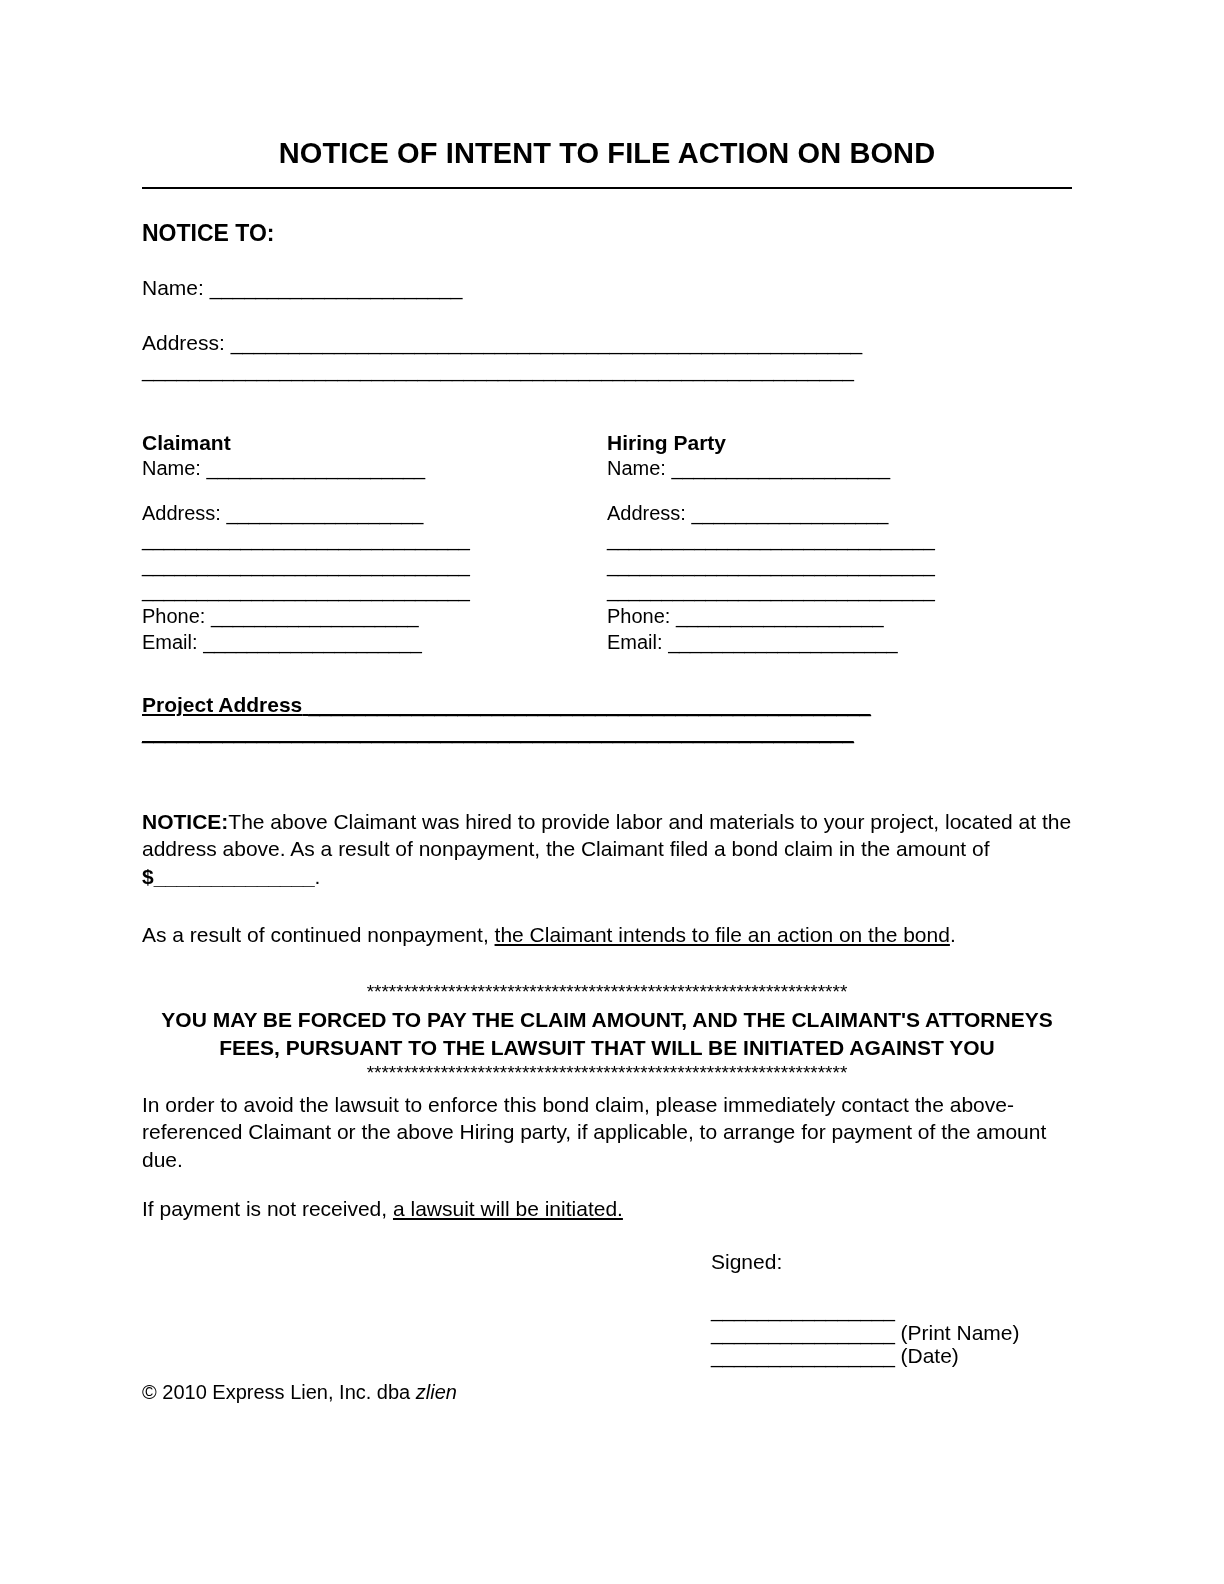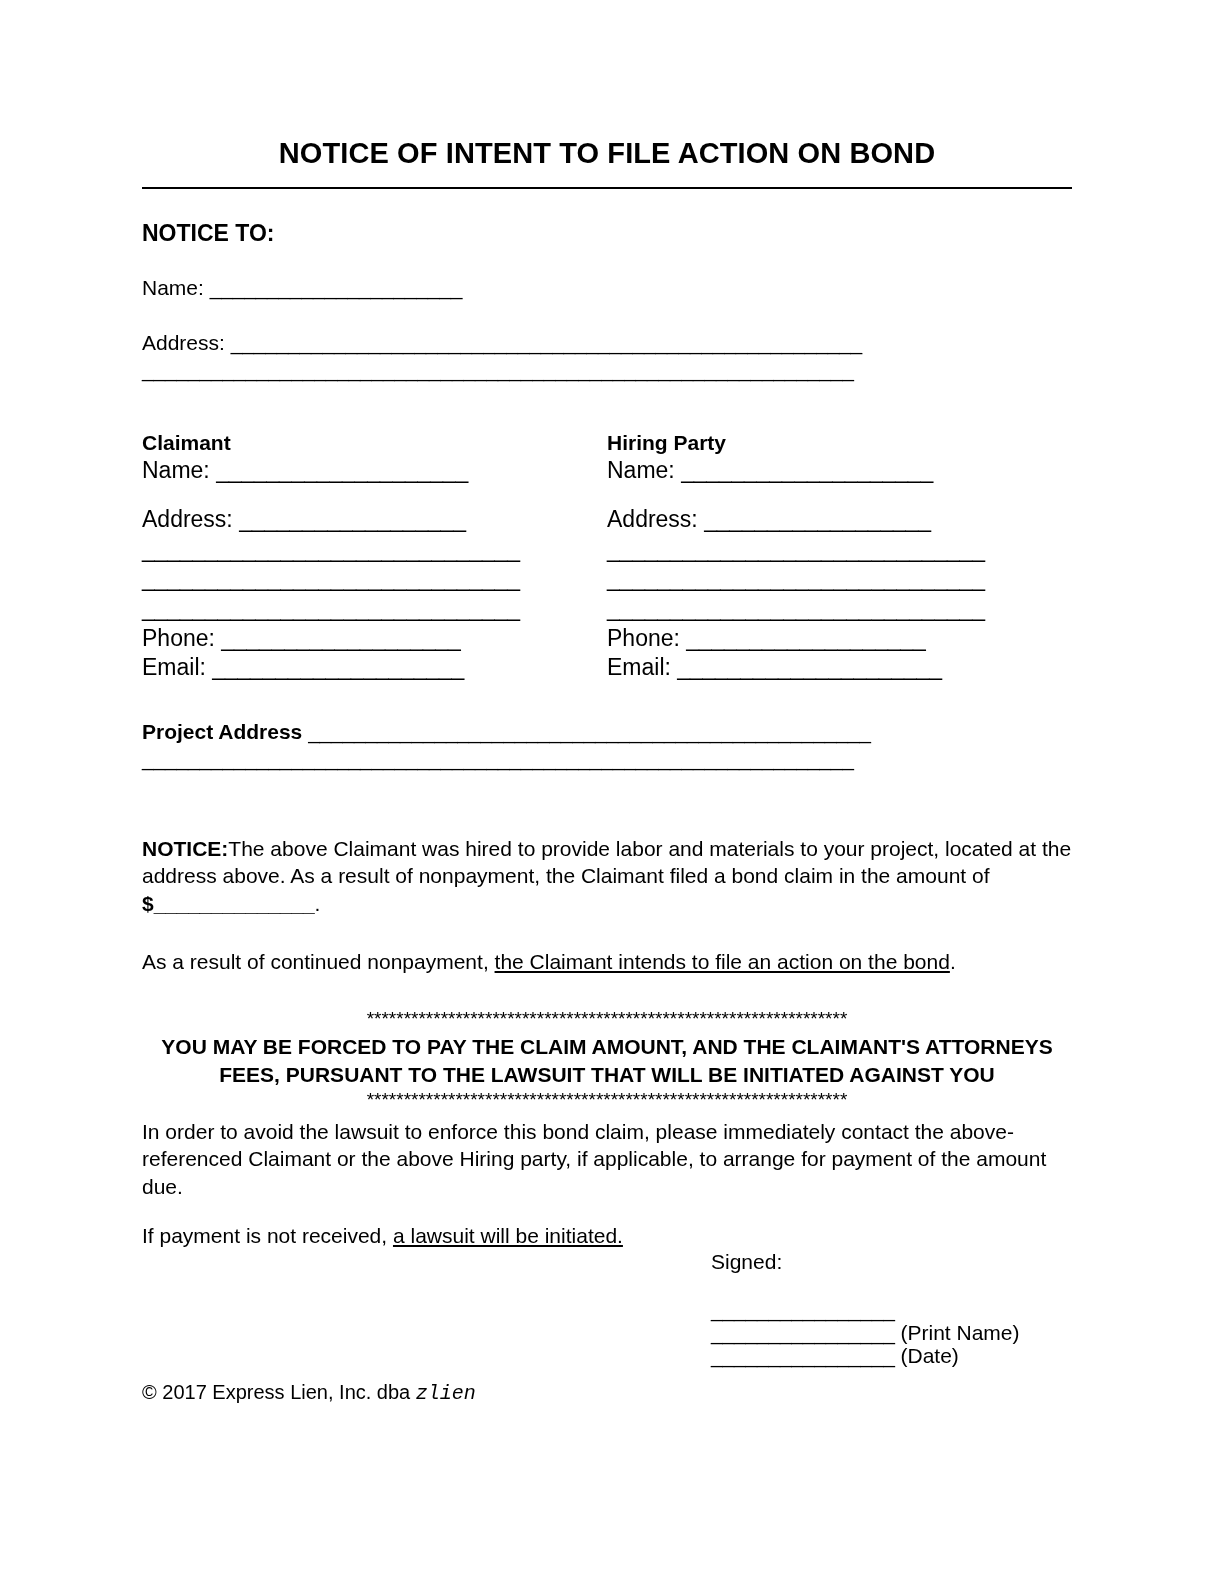--- a/index.html
+++ b/index.html
@@ -71,28 +71,28 @@
     width: 465px;
     flex: 0 0 465px;
   }
   .party-col.right { width: 465px; }
   .party-title {
     font-size: 21px;
     font-weight: bold;
     line-height: 1.25;
   }
   .party-line {
-    font-size: 23px;
+    font-size: 20px;
     line-height: 1.29;
     white-space: nowrap;
   }
   .spacer-row { height: 19px; }
 
   
-  .project-block { margin-top: 36px; }
+  .project-block { margin-top: 36px; text-decoration: underline; }
   .project-label {
     font-size: 21px;
     font-weight: bold;
   }
   .project-blank {
     font-weight: normal;
     font-size: 21px;
   }
 
   
@@ -146,21 +146,21 @@
   .sig-cap { }
 
   
   .footer {
     position: absolute;
     left: 142px;
     top: 1380px;
     font-size: 20px;
     line-height: 1.2;
   }
-  .it { font-style: italic; font-family: Liberation Mono, monospace; }
+  .it { font-style: italic; }
 </style>
 </head>
 <body>
 
 <div class="page">
   <div class="content">
 
     <h1 class="doc-title">NOTICE OF INTENT TO FILE ACTION ON BOND</h1>
     <hr class="title-rule">
 
@@ -286,16 +286,16 @@
       <div class="sig-row">
         <span class="sig-ul">________________</span><span class="sig-cap"> (Print Name)</span>
       </div>
       <div class="sig-row">
         <span class="sig-ul">________________</span><span class="sig-cap"> (Date)</span>
       </div>
     </div>
   </div>
 
   <div class="footer">
-    <span>© 2017 Express Lien, Inc. dba </span><span class="it">zlien</span>
+    <span>© 2010 Express Lien, Inc. dba </span><span class="it">zlien</span>
   </div>
 
 </div>
 
 </body></html>

